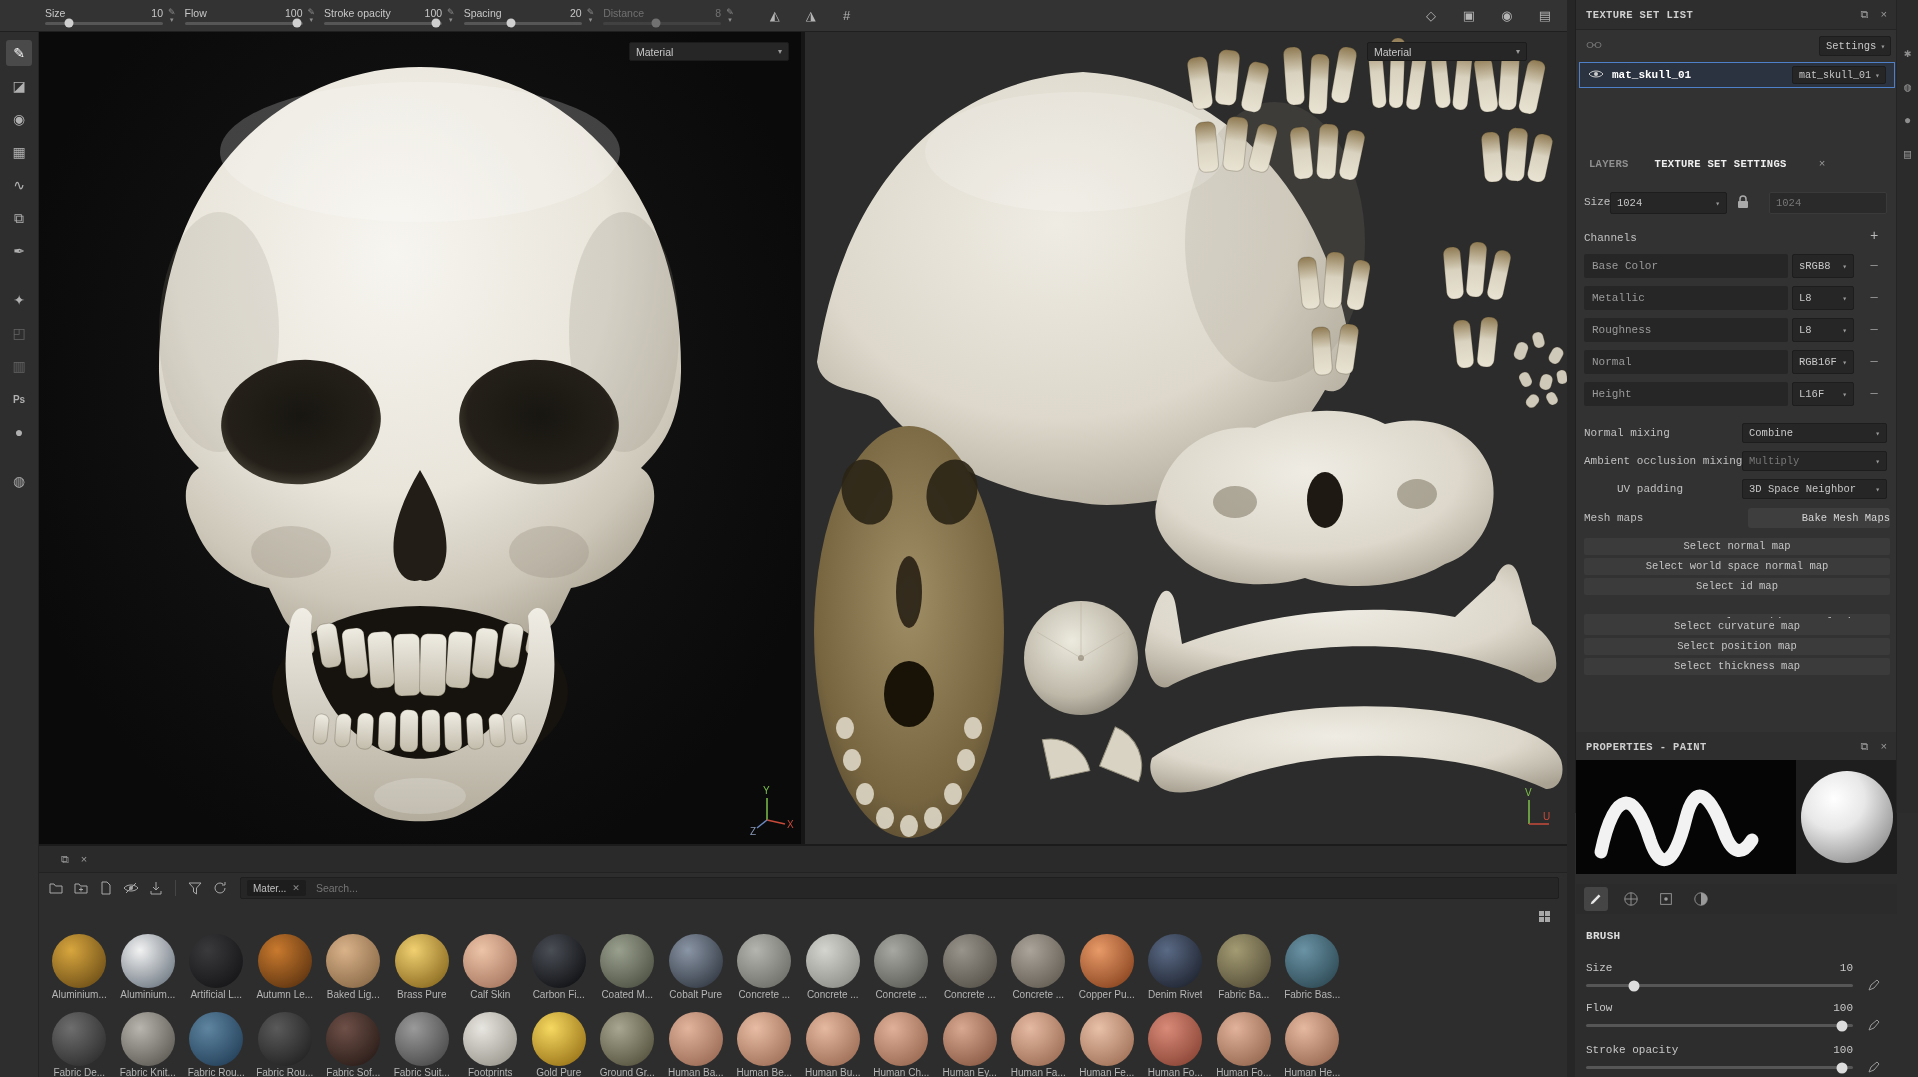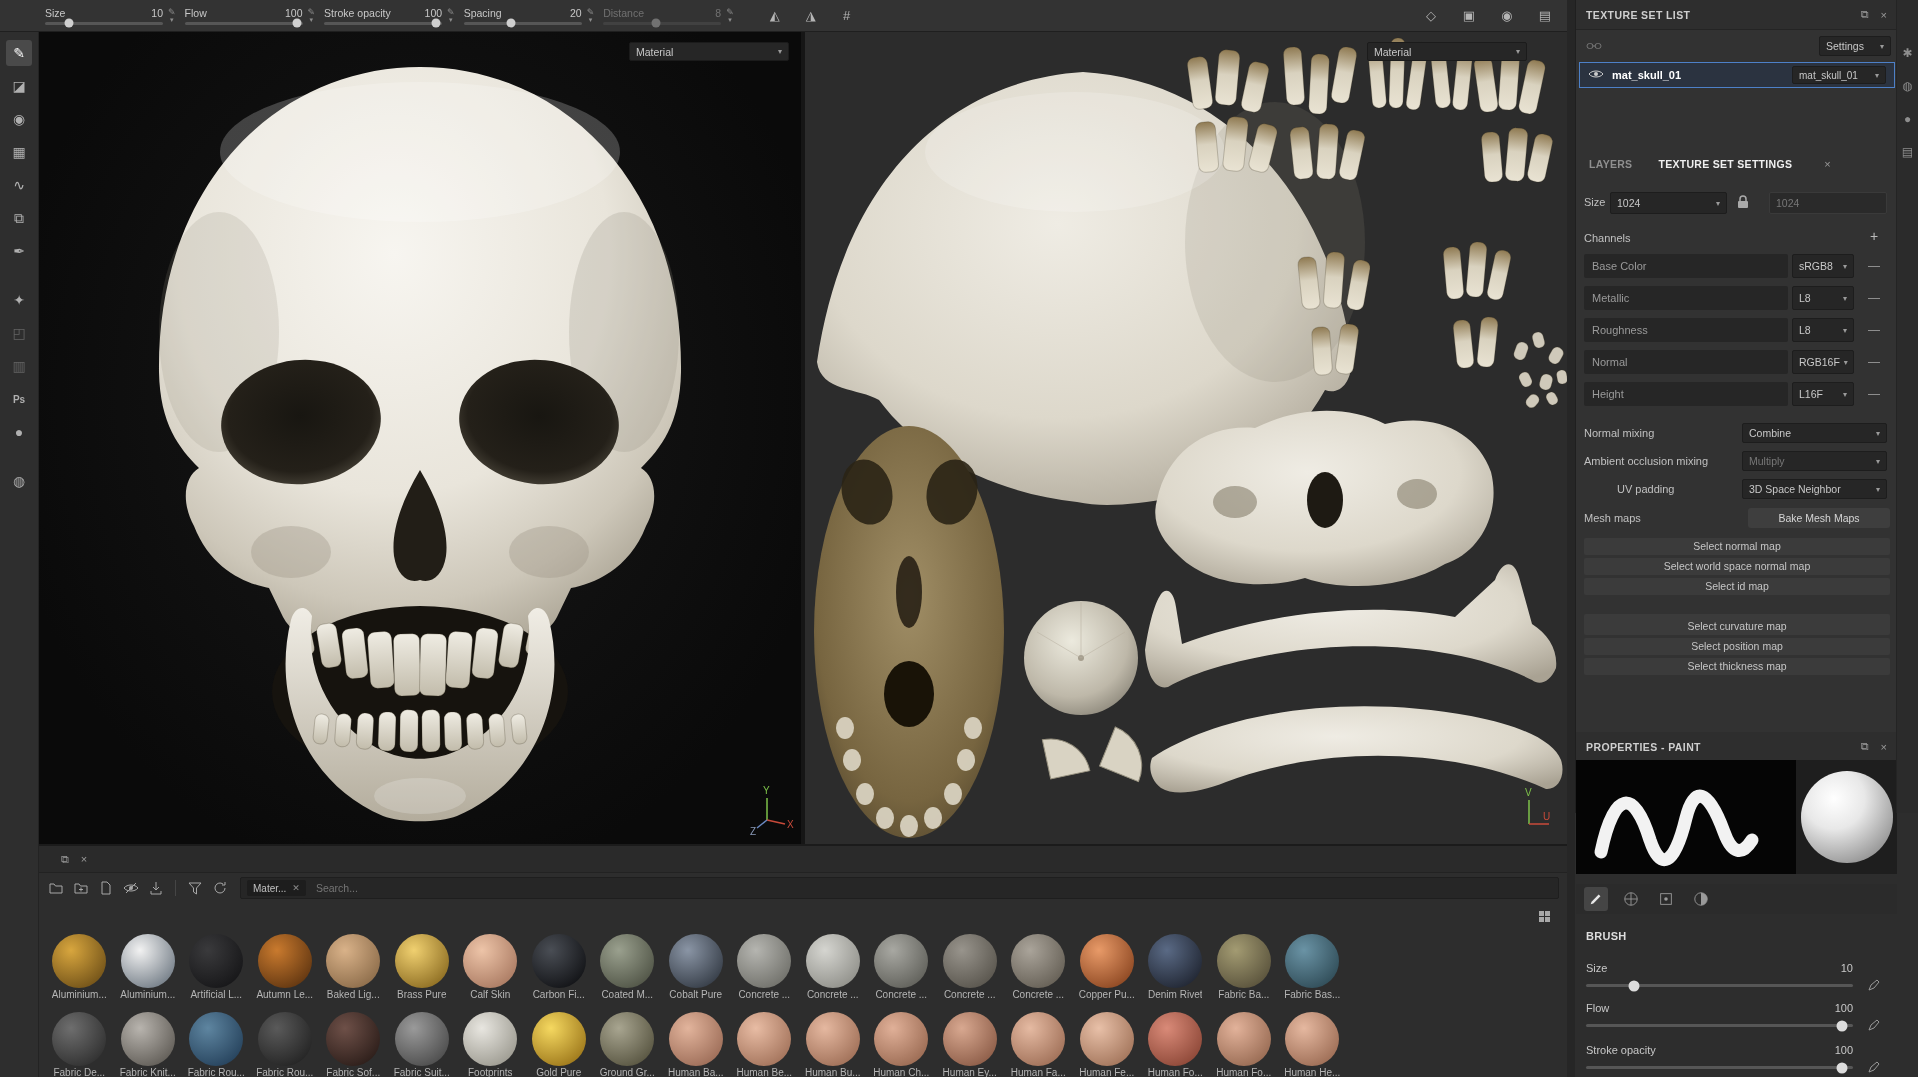--- a/index.html
+++ b/index.html
@@ -55,21 +55,21 @@
   .cat{height:20px;line-height:20px;padding-left:18px;color:#b8b8b8;font-size:11px;box-sizing:border-box;margin-right:8px;}
   .cat.selected{border:1px solid #4d80c8;background:#333a42;line-height:18px;}
   .shelf-grid{position:relative;flex:1;overflow:hidden;}
   .mrow{position:absolute;left:6px;display:flex;}
   .mrow.r1{top:32px;} .mrow.r2{top:110px;}
   .mcell{width:68.5px;display:flex;flex-direction:column;align-items:center;flex:none;}
   .mthumb{width:54px;height:54px;border-radius:50%;}
   .mname{margin-top:1px;font-size:10px;color:#b5b5b5;max-width:64px;white-space:nowrap;overflow:hidden;}
   .grid-toggle{position:absolute;top:8px;right:16px;}
   
-  .rpanel{position:absolute;left:1575px;top:0;width:343px;height:813px;background:#323232;border-left:1px solid #1f1f1f;box-sizing:border-box;}
+  .rpanel{position:absolute;left:1575px;top:0;width:343px;height:813px;background:#323232;border-left:1px solid #1f1f1f;box-sizing:border-box;font-family:Liberation Mono, monospace;}
   .rp-header{position:absolute;left:0;width:321px;height:30px;background:#2e2e2e;border-bottom:1px solid #242424;
              display:flex;align-items:center;padding:0 10px;box-sizing:border-box;}
   .rp-strip{position:absolute;right:0;top:0;width:22px;bottom:0;background:#2b2b2b;border-left:1px solid #242424;
             display:flex;flex-direction:column;align-items:center;padding-top:46px;gap:19px;box-sizing:border-box;}
   .strip-icon{color:#8e8e8e;font-size:12px;}
   .dd{background:#262626;border:1px solid #1d1d1d;border-radius:2px;display:flex;align-items:center;
       justify-content:space-between;padding:0 6px;color:#c8c8c8;box-sizing:border-box;position:absolute;font-size:10.5px;}
   .dd.dim{color:#777;}
   .rp-label{position:absolute;color:#c0c0c0;font-size:11px;}
   .ch-name{position:absolute;background:#262626;border-radius:2px;color:#9a9a9a;display:flex;align-items:center;padding-left:8px;box-sizing:border-box;}
@@ -708,21 +708,21 @@
       <span>Multiply</span>
       <span class="caret">▾</span>
     </div>
     <span class="rp-label" style="left:8px;top:483px;margin-left:33px;">UV padding</span>
     <div class="dd" style="left:166px;top:479px;width:145px;height:20px;">
       <span>3D Space Neighbor</span>
       <span class="caret">▾</span>
     </div>
 
     <span class="rp-label" style="left:8px;top:512px;">Mesh maps</span>
-    <div class="btn" style="left:172px;top:508px;width:142px;height:20px;">
+    <div class="btn" style="left:172px;top:508px;width:142px;height:20px;justify-content:flex-end;">
       <span>Bake Mesh Maps</span>
     </div>
     <div>
         <div class="map-btn" style="top: 538px;">Select normal map</div>
         <div class="map-btn" style="top: 558px;">Select world space normal map</div>
         <div class="map-btn" style="top: 578px;">Select id map</div>
         <div class="map-btn" style="top: 614px; text-align: right;">Select ambient occlusion map</div>
         <div class="map-btn" style="top: 618px;">Select curvature map</div>
         <div class="map-btn" style="top: 638px;">Select position map</div>
         <div class="map-btn" style="top: 658px;">Select thickness map</div>

